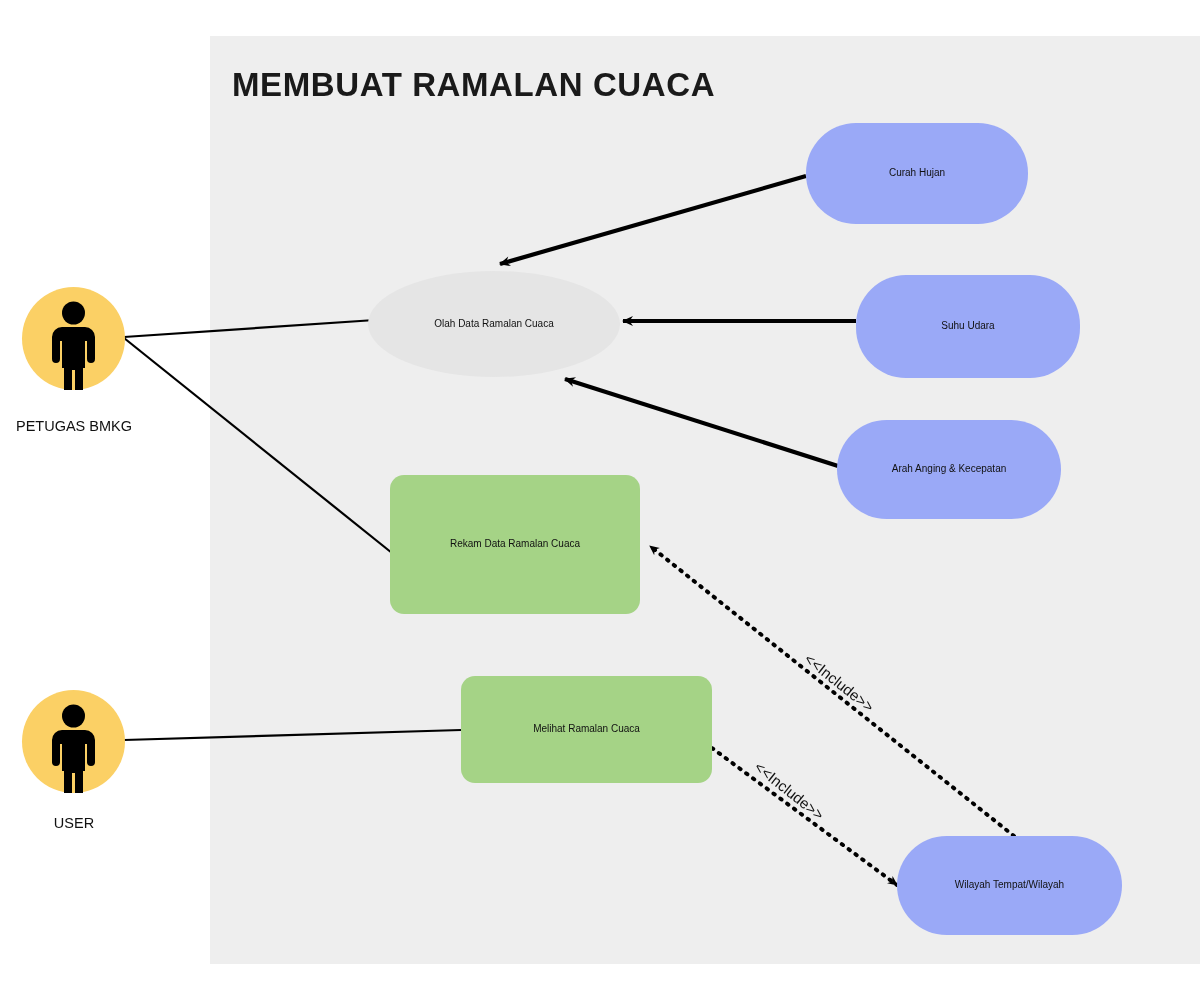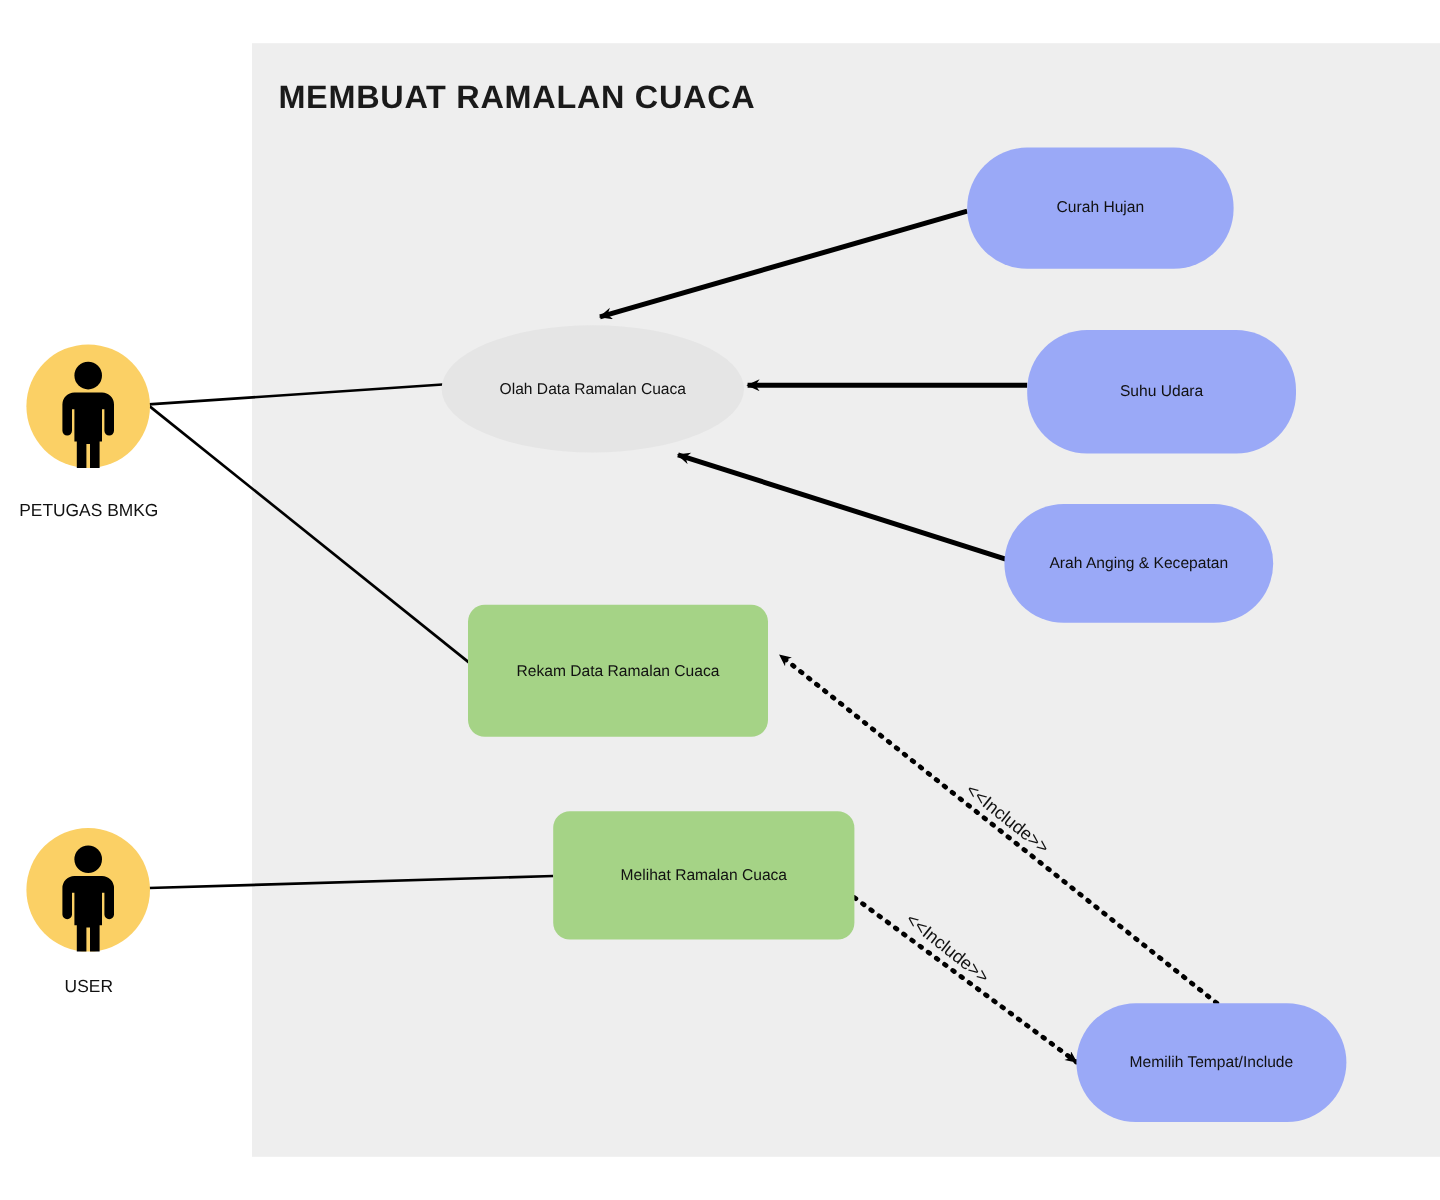--- a/index.html
+++ b/index.html
@@ -26,21 +26,21 @@
     left: 210px;
     top: 36px;
     width: 990px;
     height: 928px;
     background: #eeeeee;
   }
   .diagram-title {
     position: absolute;
     left: 232px;
     top: 66px;
-    font-size: 27px;
+    font-size: 33px;
     font-weight: bold;
     letter-spacing: 0.6px;
     color: #1a1a1a;
     white-space: nowrap;
   }
   
   .actor {
     position: absolute;
     width: 103px;
     height: 103px;
@@ -62,21 +62,21 @@
     color: #111111;
     white-space: nowrap;
   }
   
   .node {
     position: absolute;
     display: flex;
     align-items: center;
     justify-content: center;
     text-align: center;
-    font-size: 13px;
+    font-size: 10px;
     color: #111111;
     box-sizing: border-box;
     padding: 0 12px;
     line-height: 1.25;
   }
   .node.ellipse {
     background: #e5e5e5;
     border-radius: 50%;
   }
   .node.stadium {
@@ -157,29 +157,29 @@
   </div>
 
   <div class="node stadium" style="left:837px; top:420px; width:224px; height:99px;">
     <span>Arah Anging &amp; Kecepatan</span>
   </div>
 
   <div class="node stadium" style="left:856px; top:275px; width:224px; height:103px;">
     <span>Suhu Udara</span>
   </div>
 
-  <div class="node rounded" style="left:390px; top:504px; width:250px; height:110px;">
+  <div class="node rounded" style="left:390px; top:475px; width:250px; height:139px;">
     <span>Rekam Data Ramalan Cuaca</span>
   </div>
 
   <div class="node rounded" style="left:461px; top:676px; width:251px; height:107px;text-align:right;">
     <span>Melihat Ramalan Cuaca</span>
   </div>
 
   <div class="node stadium" style="left:897px; top:836px; width:225px; height:99px;">
-    <span>Memilih Tempat/Include</span>
+    <span>Wilayah Tempat/Wilayah</span>
   </div>
 
   <div class="include-label" style="left:812px; top:650px; transform: rotate(38.5deg);">&lt;&lt;Include&gt;&gt;</div>
 
   <div class="include-label" style="left:762px; top:758px; transform: rotate(38.5deg);">&lt;&lt;Include&gt;&gt;</div>
 
 </div>
 
 </body></html>

